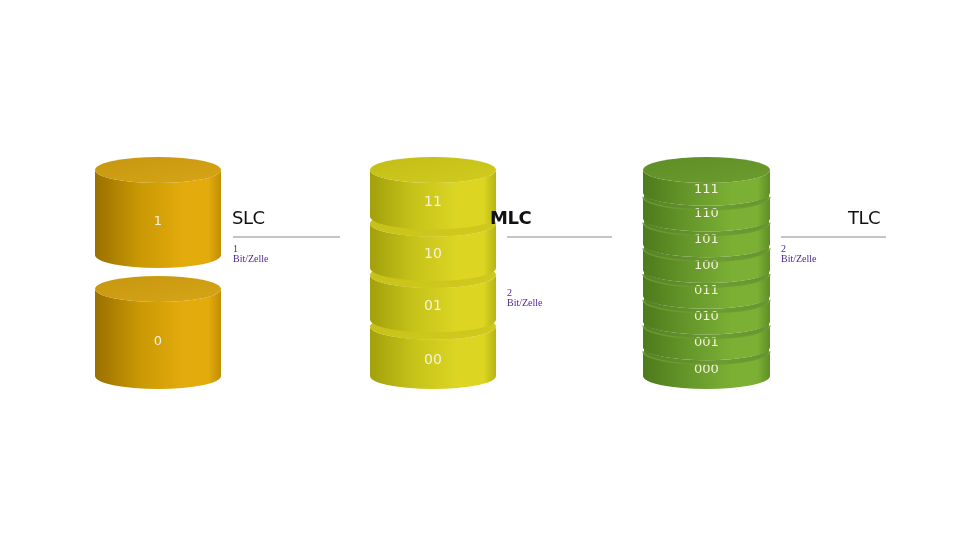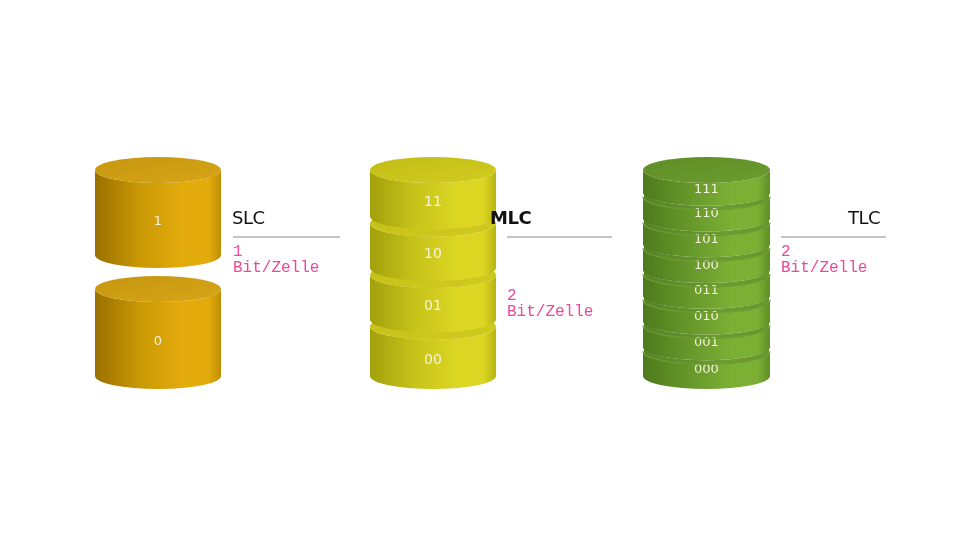--- a/index.html
+++ b/index.html
@@ -3,22 +3,22 @@
   <meta charset="utf-8">
   <style>
     html, body { margin: 0; padding: 0; background: #ffffff; }
     body { width: 960px; height: 540px; position: relative; overflow: hidden;
            font-family: "DejaVu Sans", "Liberation Sans", sans-serif; }
     #stage { position: absolute; left: 0; top: 0; width: 960px; height: 540px; }
     .lbl { position: absolute; }
     .lbl-title { position: absolute; font-size: 18px; color: #111111; line-height: 1;
                  letter-spacing: -0.5px; font-family: "DejaVu Sans", sans-serif; }
     .lbl-rule { position: absolute; height: 2px; background: #c4c4c4; }
-    .lbl-sub { position: absolute; font-size: 16px; color: #ec4899; line-height: 1;
-               font-family: Liberation Mono, monospace; }
+    .lbl-sub { position: absolute; font-size: 10px; color: #4c1d95; line-height: 1;
+               font-family: Liberation Serif, serif; }
     svg text { font-family: "DejaVu Sans", sans-serif; }
   </style>
 </head>
 <body>
 
 <div id="stage">
   <svg id="cyl-slc" width="960" height="540" style="position:absolute;left:0;top:0;">
       <defs>
         <linearGradient id="slc-body" x1="0" y1="0" x2="1" y2="0">
           <stop offset="0" stop-color="#9a7000"></stop>

